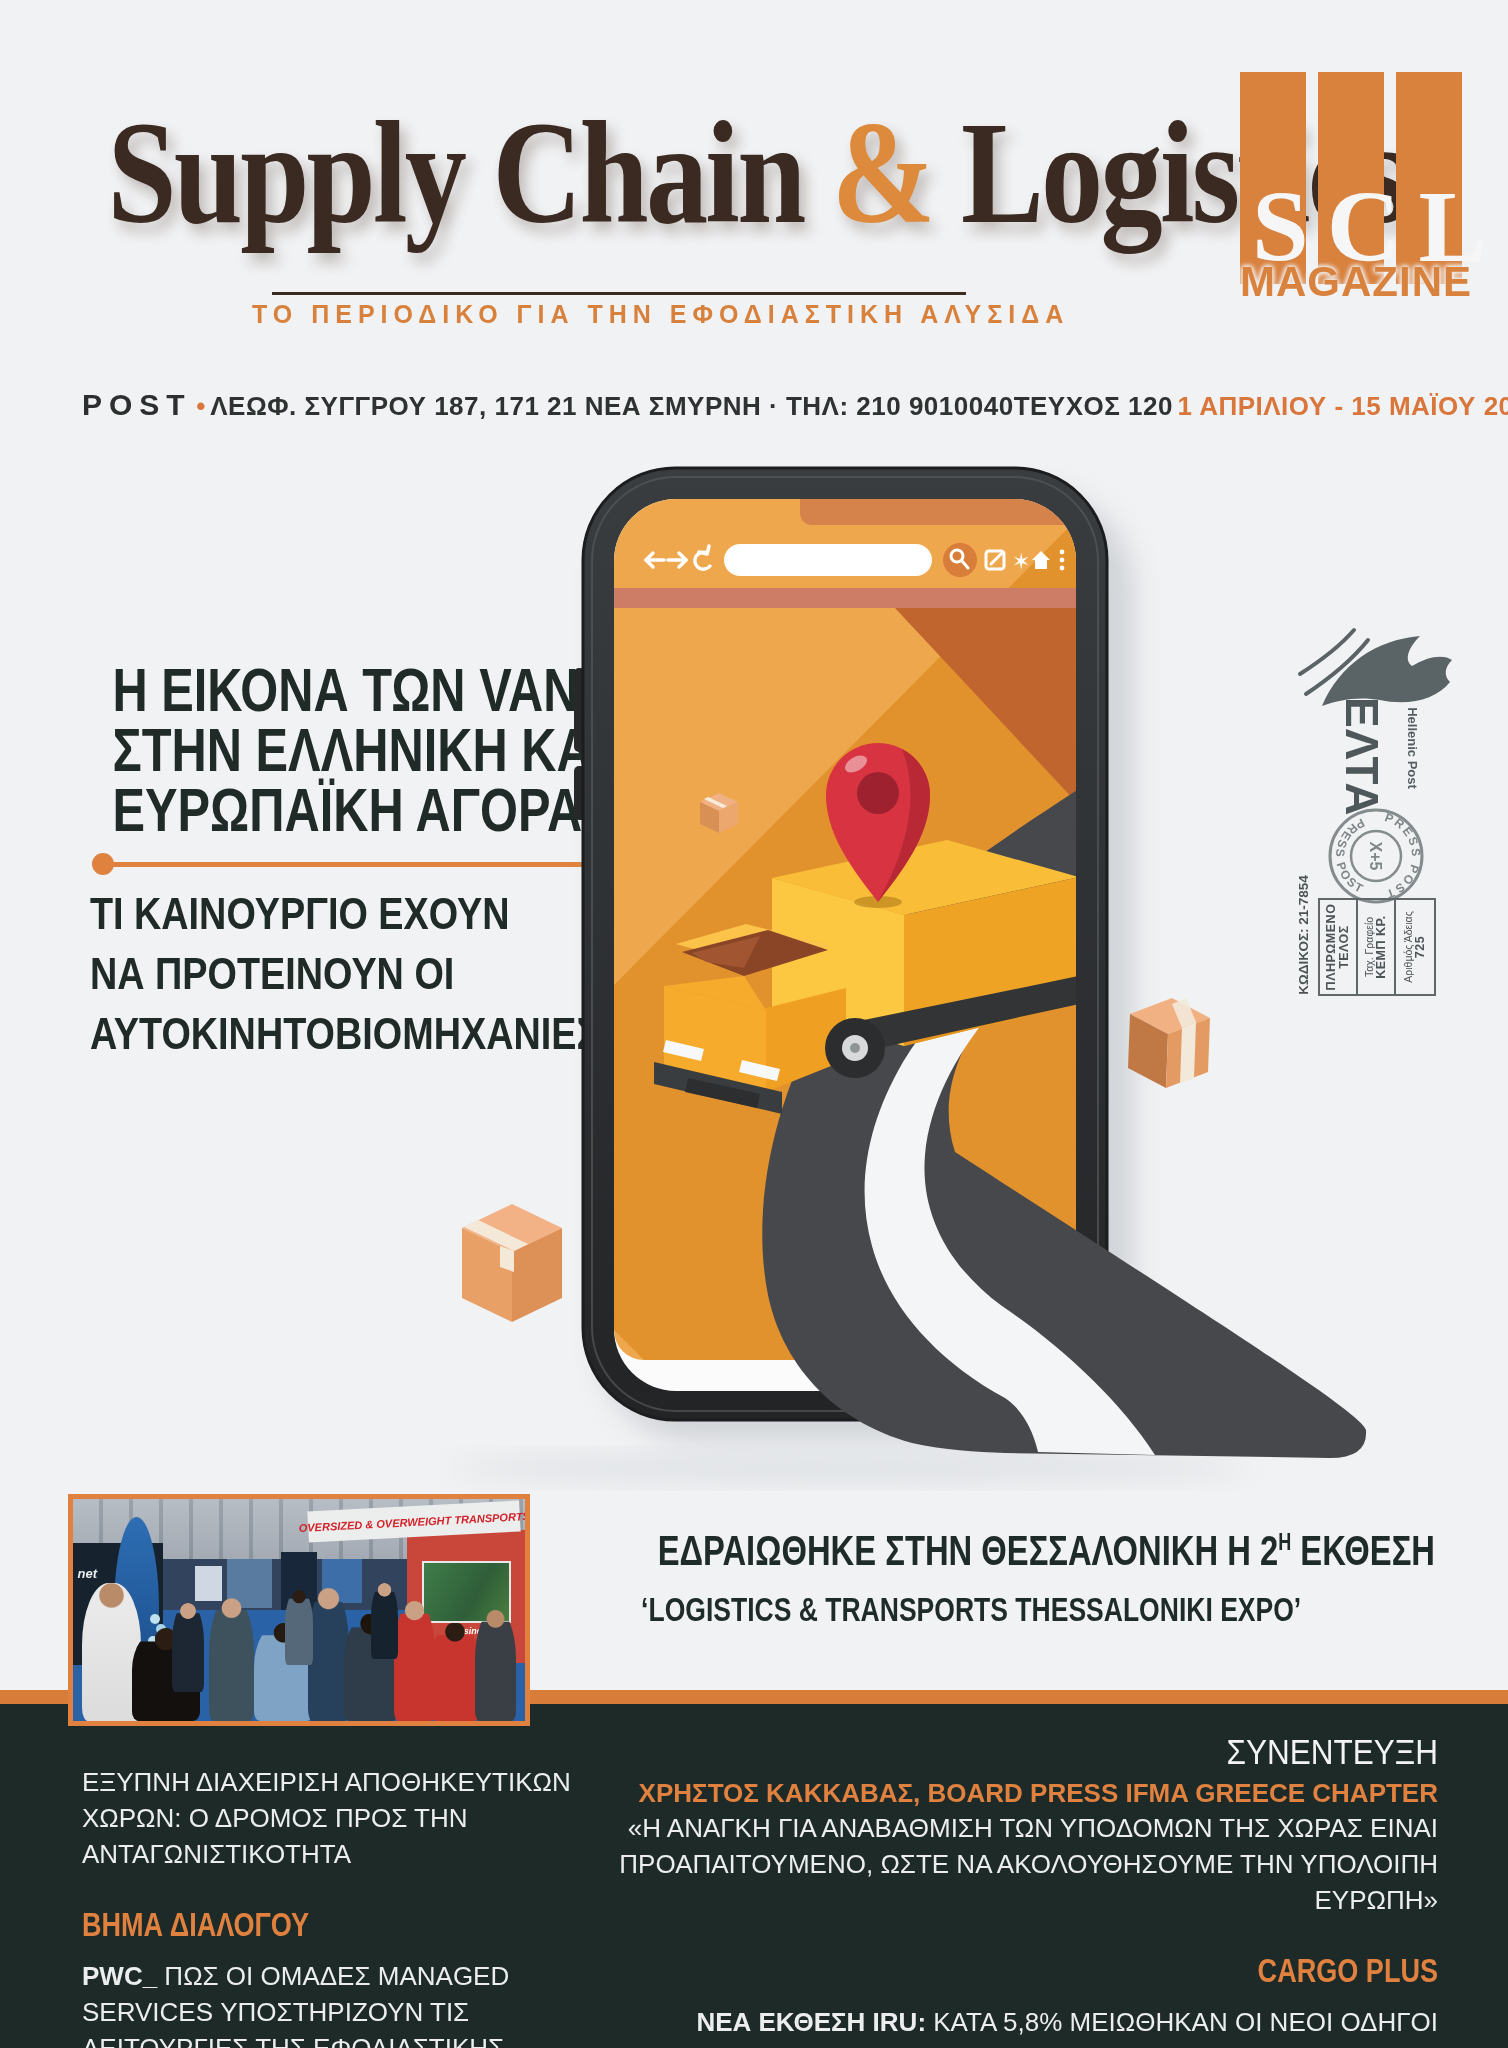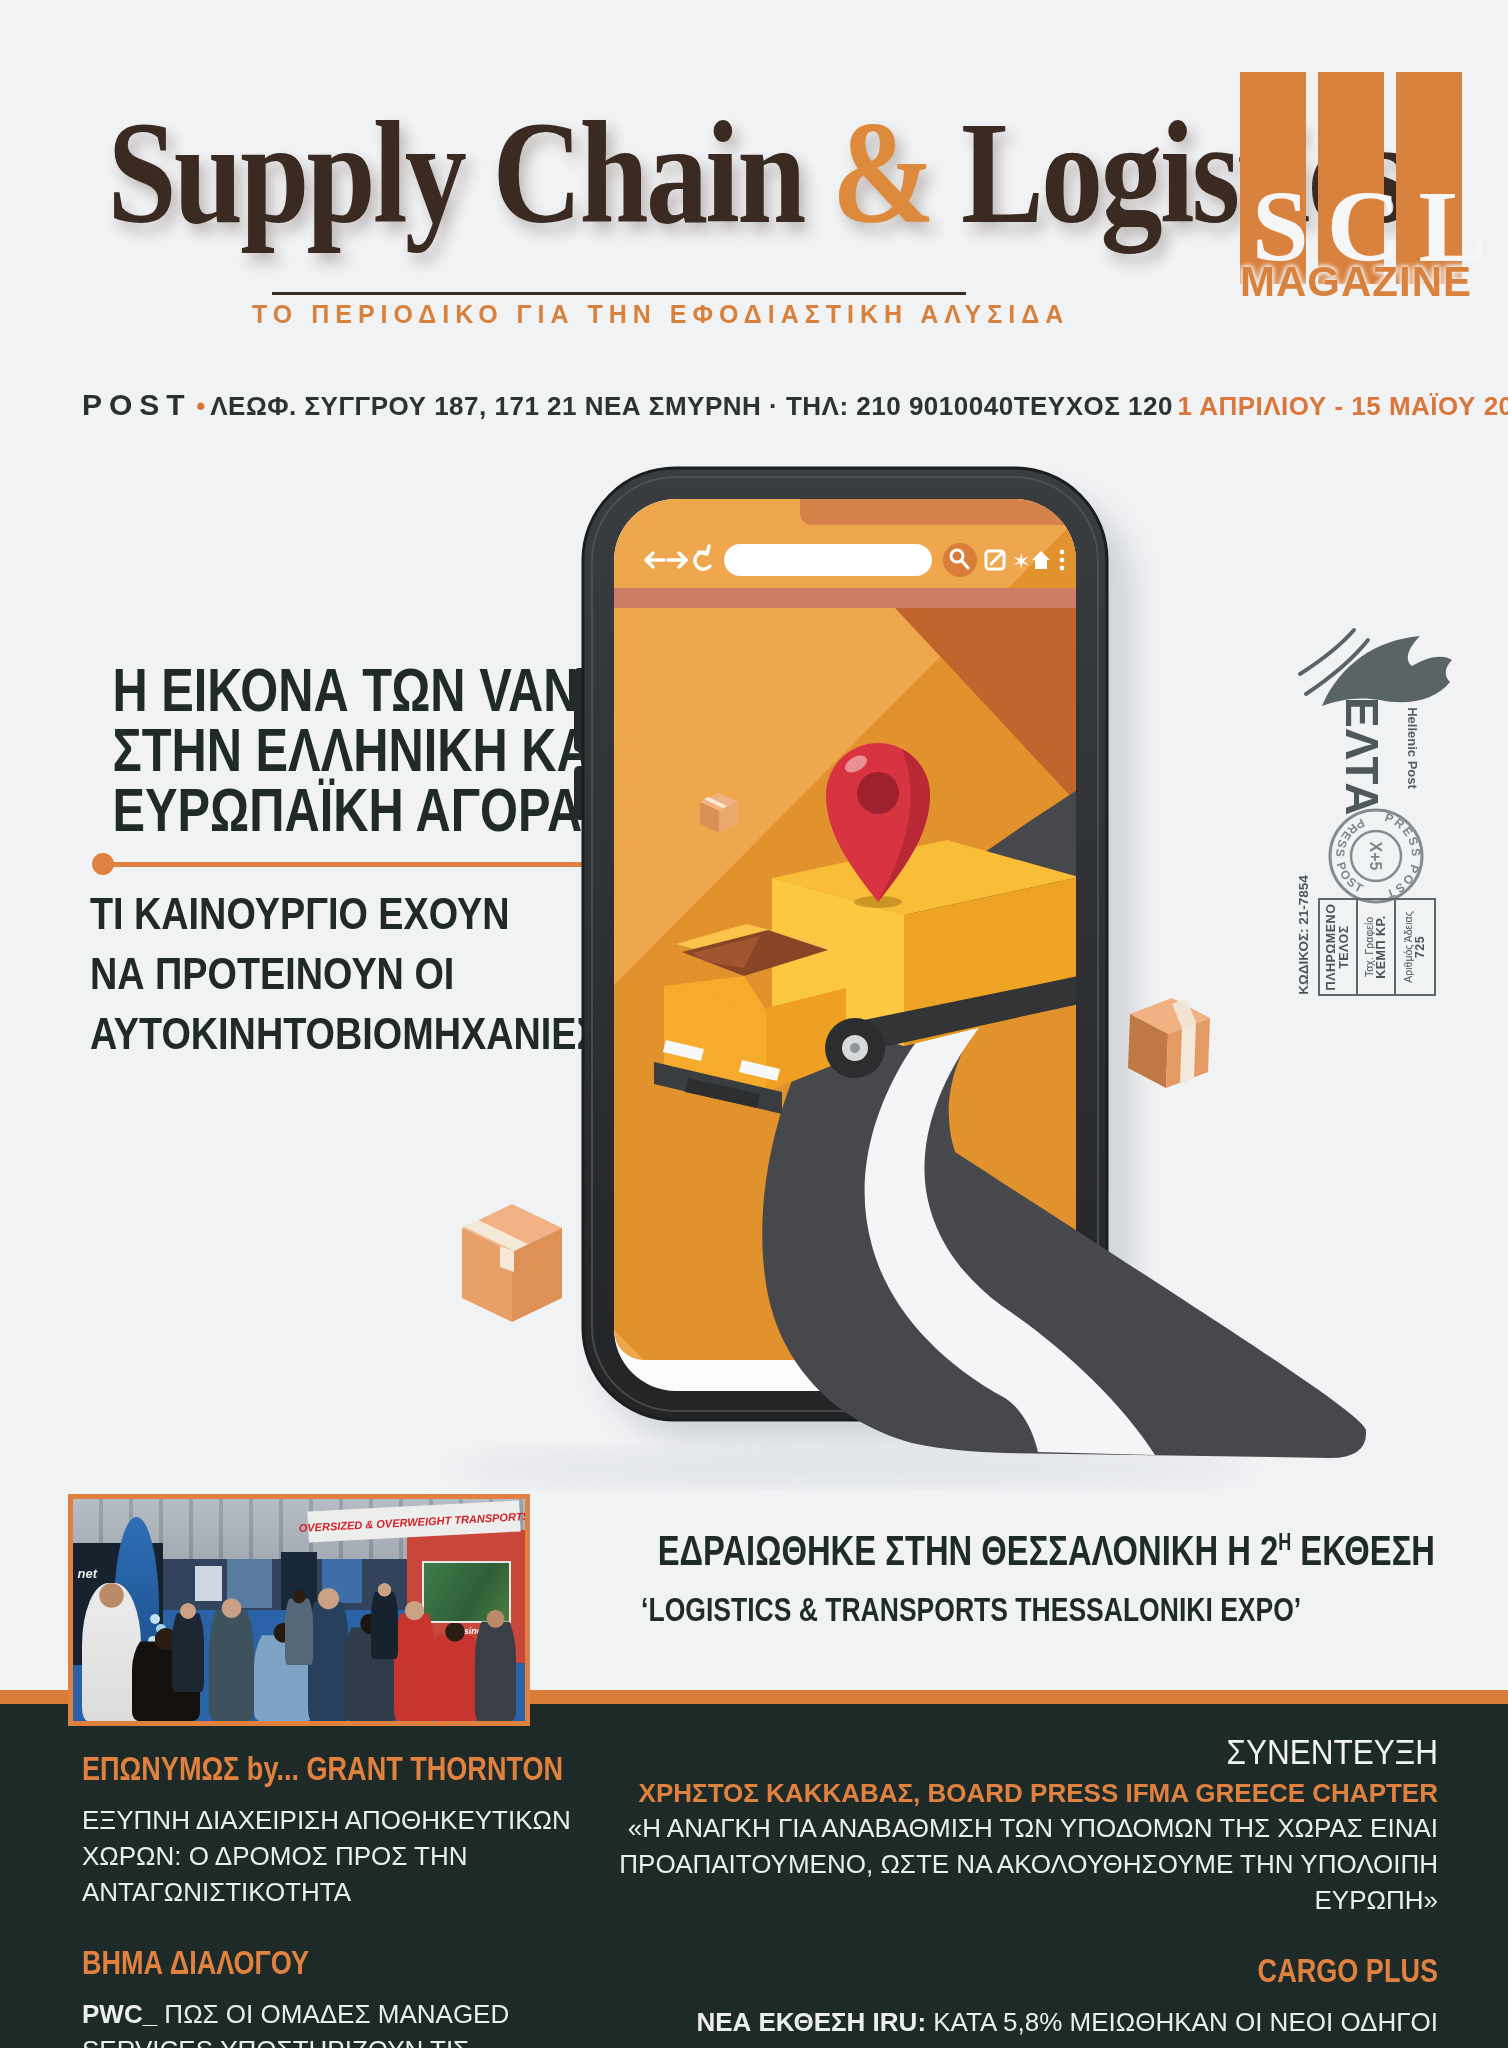--- a/index.html
+++ b/index.html
@@ -340,21 +340,20 @@
     <div class="pt-row">
       <div class="pt-s">Αριθμός Άδειας</div>
       <div class="pt-b">725</div>
     </div>
   </div>
   <div class="abs rotm90" id="kodikos">ΚΩΔΙΚΟΣ: 21-7854</div>
 
   <div class="abs" id="footer-stripe"></div>
   <div class="abs" id="footer">
     <div id="f-col1">
-      <div class="f-h"><span>ΕΠΩΝΥΜΩΣ by... GRANT THORNTON</span></div>
       <div class="gap1"></div>
       <div class="f-p">ΕΞΥΠΝΗ ΔΙΑΧΕΙΡΙΣΗ ΑΠΟΘΗΚΕΥΤΙΚΩΝ ΧΩΡΩΝ: Ο ΔΡΟΜΟΣ ΠΡΟΣ ΤΗΝ ΑΝΤΑΓΩΝΙΣΤΙΚΟΤΗΤΑ</div>
       <div class="gap2"></div>
       <div class="f-h"><span>ΒΗΜΑ ΔΙΑΛΟΓΟΥ</span></div>
       <div class="gap1"></div>
       <div class="f-p"><span class="f-b">PWC_</span><span> ΠΩΣ ΟΙ ΟΜΑΔΕΣ MANAGED SERVICES ΥΠΟΣΤΗΡΙΖΟΥΝ ΤΙΣ ΛΕΙΤΟΥΡΓΙΕΣ ΤΗΣ ΕΦΟΔΙΑΣΤΙΚΗΣ ΑΛΥΣΙΔΑΣ ΠΡΟΣΦΕΡΟΝΤΑΣ ΣΤΡΑΤΗΓΙΚΟ ΠΛΕΟΝΕΚΤΗΜΑ</span></div>
     </div>
     <div id="f-col2">
       <div class="f-h1w"><span style="display:inline-block;transform:scaleX(.9);transform-origin:right center;">ΣΥΝΕΝΤΕΥΞΗ</span></div>
       <div class="f-sub">ΧΡΗΣΤΟΣ ΚΑΚΚΑΒΑΣ, BOARD PRESS IFMA GREECE CHAPTER</div>

